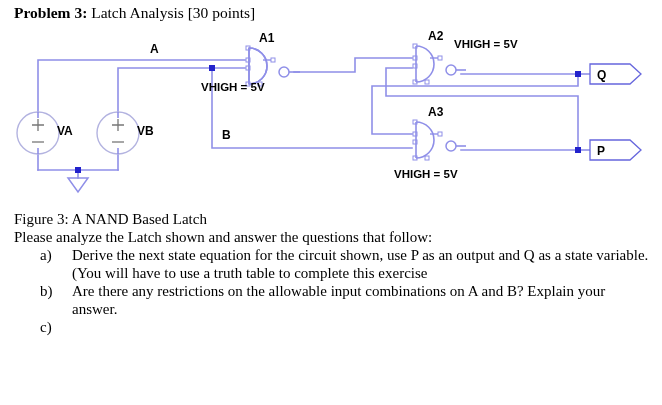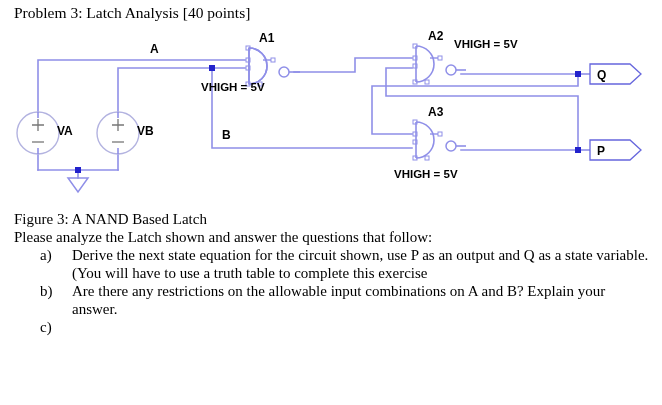--- a/index.html
+++ b/index.html
@@ -19,21 +19,21 @@
   #problem-heading {
     position: absolute;
     left: 14px;
     top: 4px;
     font-family: "Liberation Serif", serif;
     font-size: 15.5px;
     color: #000;
     white-space: nowrap;
   }
   #problem-heading .bold {
-    font-weight: normal;
+    font-weight: bold;
   }
   
   #circuit-figure {
     position: absolute;
     left: 0;
     top: 26px;
     width: 662px;
     height: 180px;
   }
   #circuit-svg {
@@ -97,21 +97,21 @@
     top: 0;
     width: 24px;
     text-align: left;
   }
 </style>
 </head>
 <body>
 
 <div id="page">
 
-  <div id="problem-heading"><span class="bold">Problem 3:</span><span> Latch Analysis [40 points]</span></div>
+  <div id="problem-heading"><span class="bold">Problem 3:</span><span> Latch Analysis [30 points]</span></div>
 
   <div id="circuit-figure">
     <svg id="circuit-svg" width="662" height="180" viewBox="0 0 662 180" xmlns="http://www.w3.org/2000/svg">
 
       <g stroke="#8f8fe8" stroke-width="1.6" fill="none" stroke-linecap="square">
 
         <path d="M38,86 L38,34 L245,34"></path>
 
         <path d="M118,86 L118,42 L212,42"></path>
         <path d="M212,42 L212,122 L412,122"></path>

